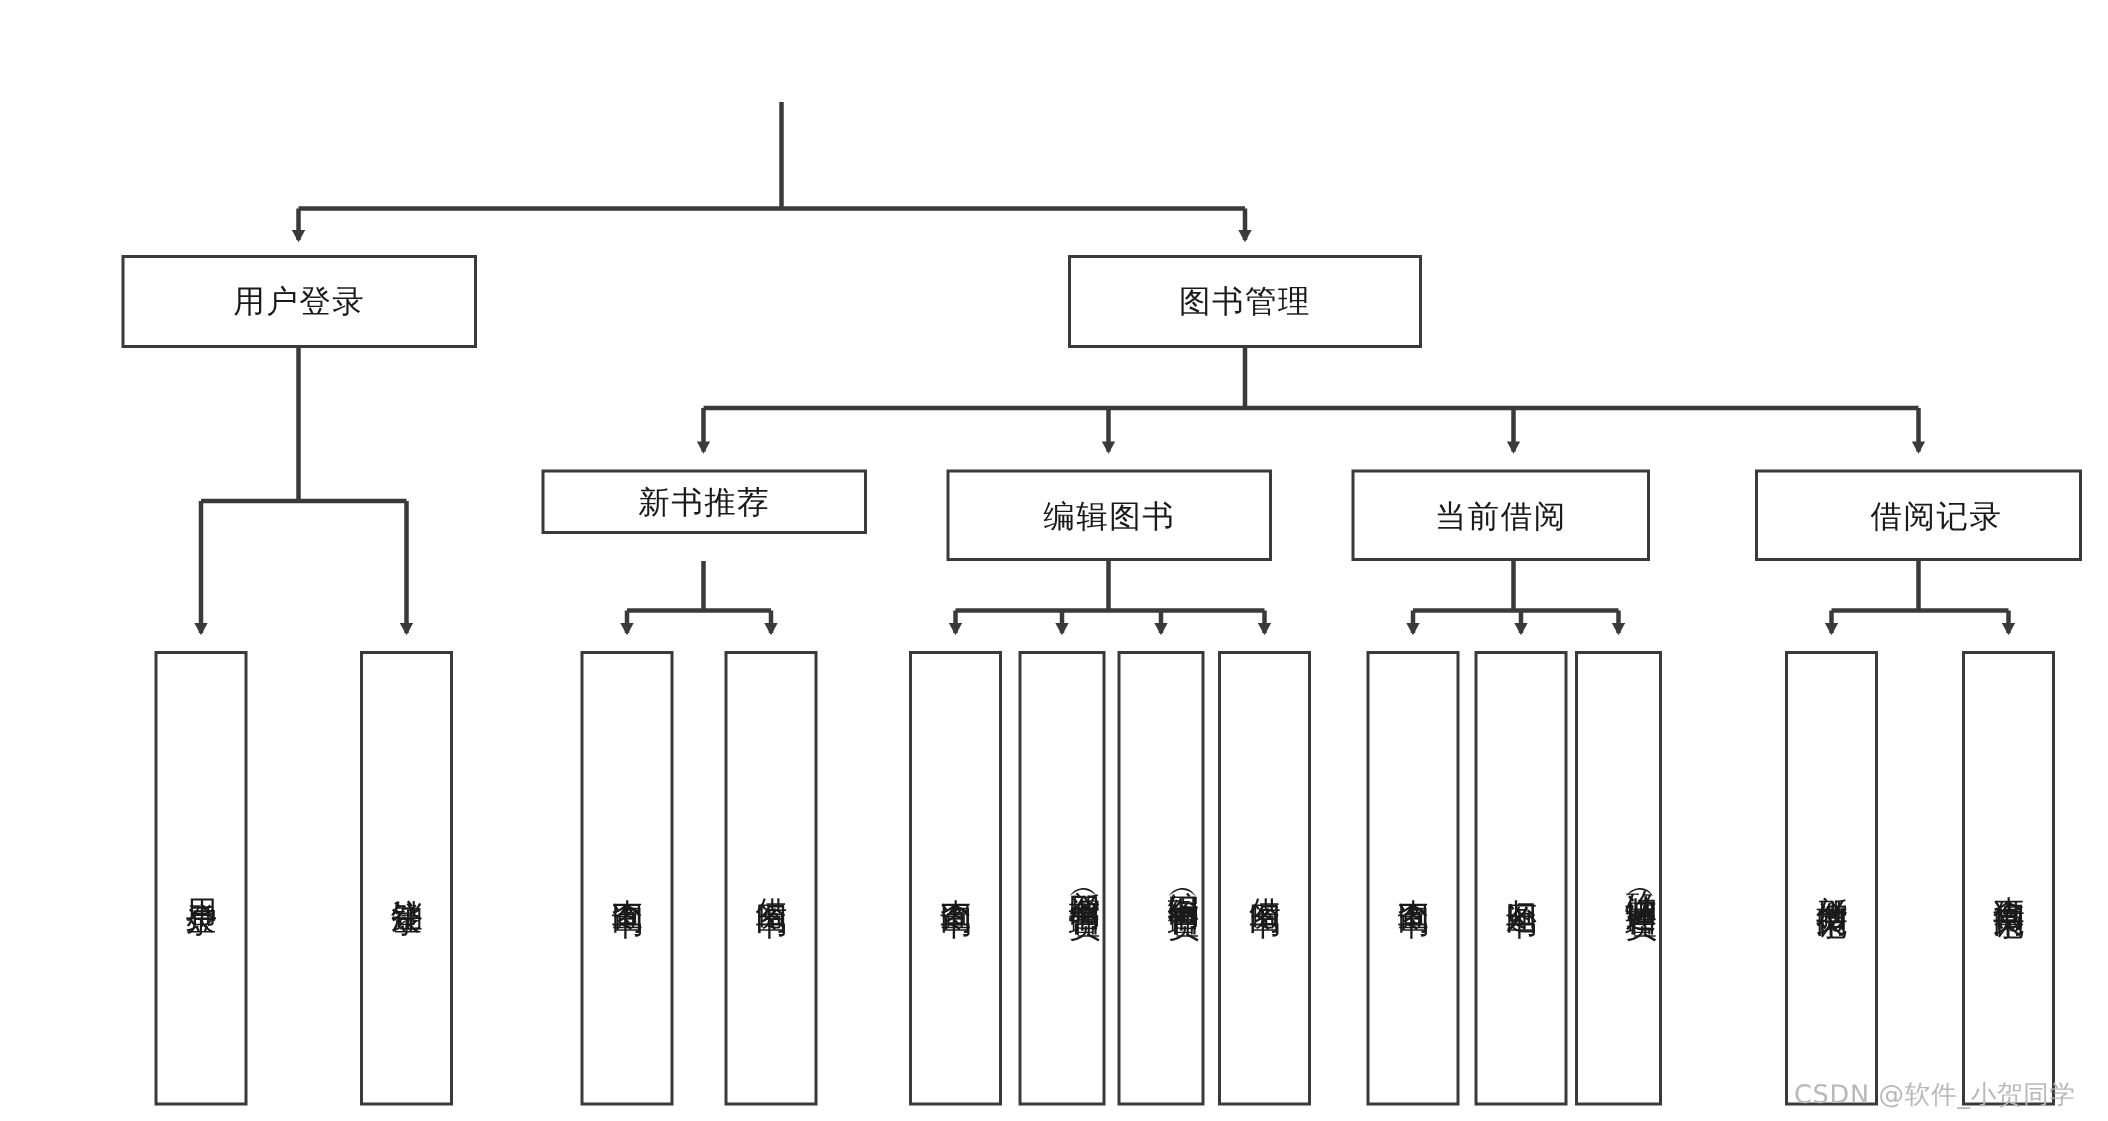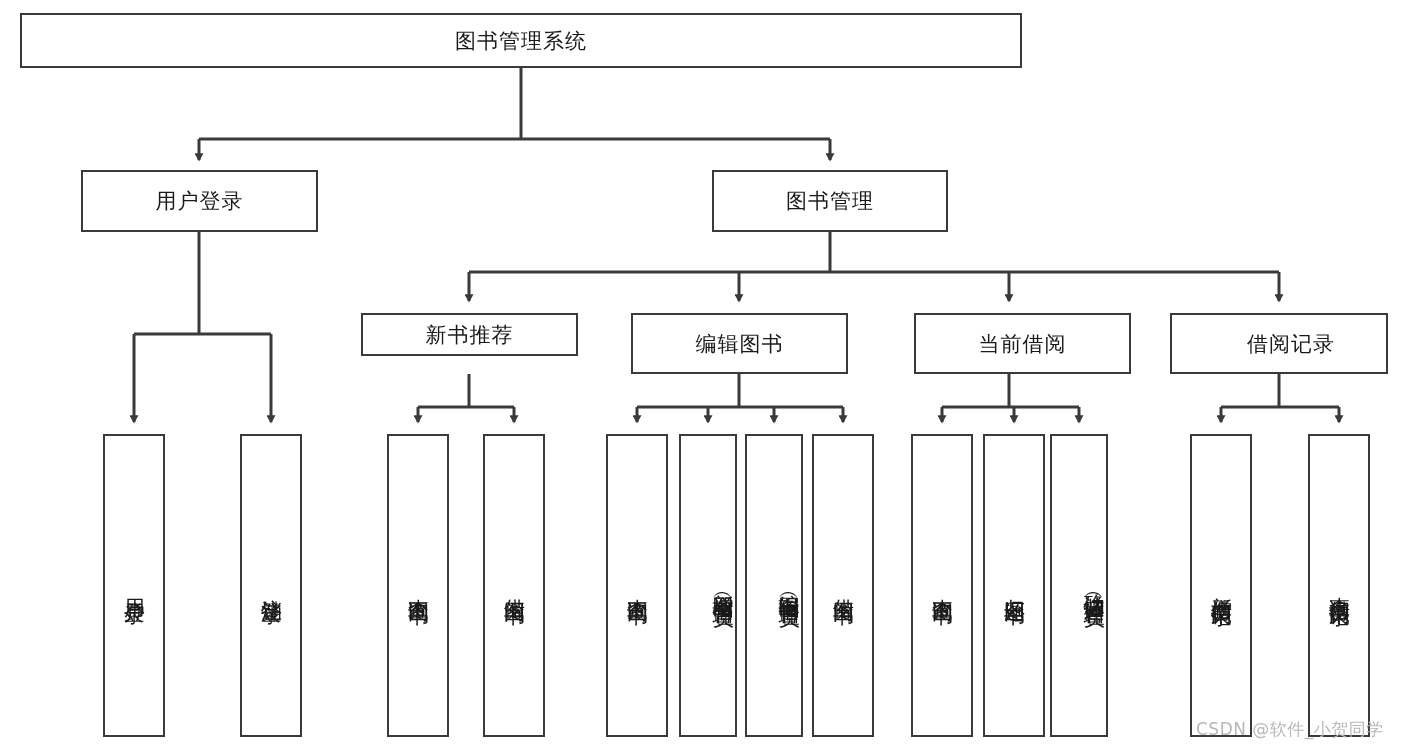--- a/index.html
+++ b/index.html
@@ -112,38 +112,35 @@
       <path d="M 1014 407 L 1014 422" marker-end="url(#arrow)"></path>
       <path d="M 1079 407 L 1079 422" marker-end="url(#arrow)"></path>
 
       <path d="M 1279 374 L 1279 407"></path>
       <path d="M 1221 407 L 1339 407"></path>
       <path d="M 1221 407 L 1221 422" marker-end="url(#arrow)"></path>
       <path d="M 1339 407 L 1339 422" marker-end="url(#arrow)"></path>
     </g>
   </svg>
 
-  <div class="node h" id="root-node" style="left: 20px; top: 13px; width: 1002px; height: 55px;">
-    <span class="node-label">图书管理系统</span>
-  </div>
 
   <div class="node h" id="l2-0" style="left: 81px; top: 170px; width: 237px; height: 62px;">
     <span class="node-label">用户登录</span>
   </div>
   <div class="node h" id="l2-1" style="left: 712px; top: 170px; width: 236px; height: 62px;">
     <span class="node-label">图书管理</span>
   </div>
 
   <div class="node h" id="l3-0" style="left: 361px; top: 313px; width: 217px; height: 43px;">
     <span class="node-label">新书推荐</span>
   </div>
   <div class="node h" id="l3-1" style="left: 631px; top: 313px; width: 217px; height: 61px;">
     <span class="node-label">编辑图书</span>
   </div>
-  <div class="node h" id="l3-2" style="left: 901px; top: 313px; width: 217px; height: 61px; margin-left: 13px;">
+  <div class="node h" id="l3-2" style="left: 901px; top: 313px; width: 199px; height: 61px;">
     <span class="node-label">当前借阅</span>
   </div>
   <div class="node h" id="l3-3" style="left: 1170px; top: 313px; width: 218px; height: 61px; padding-left: 24px;">
     <span class="node-label">借阅记录</span>
   </div>
 
   <div class="node v" id="lf-0" style="left: 103px; top: 434px; width: 62px; height: 303px;">
     <span class="node-label">用户登录</span>
   </div>
   <div class="node v" id="lf-1" style="left: 240px; top: 434px; width: 62px; height: 303px;">

